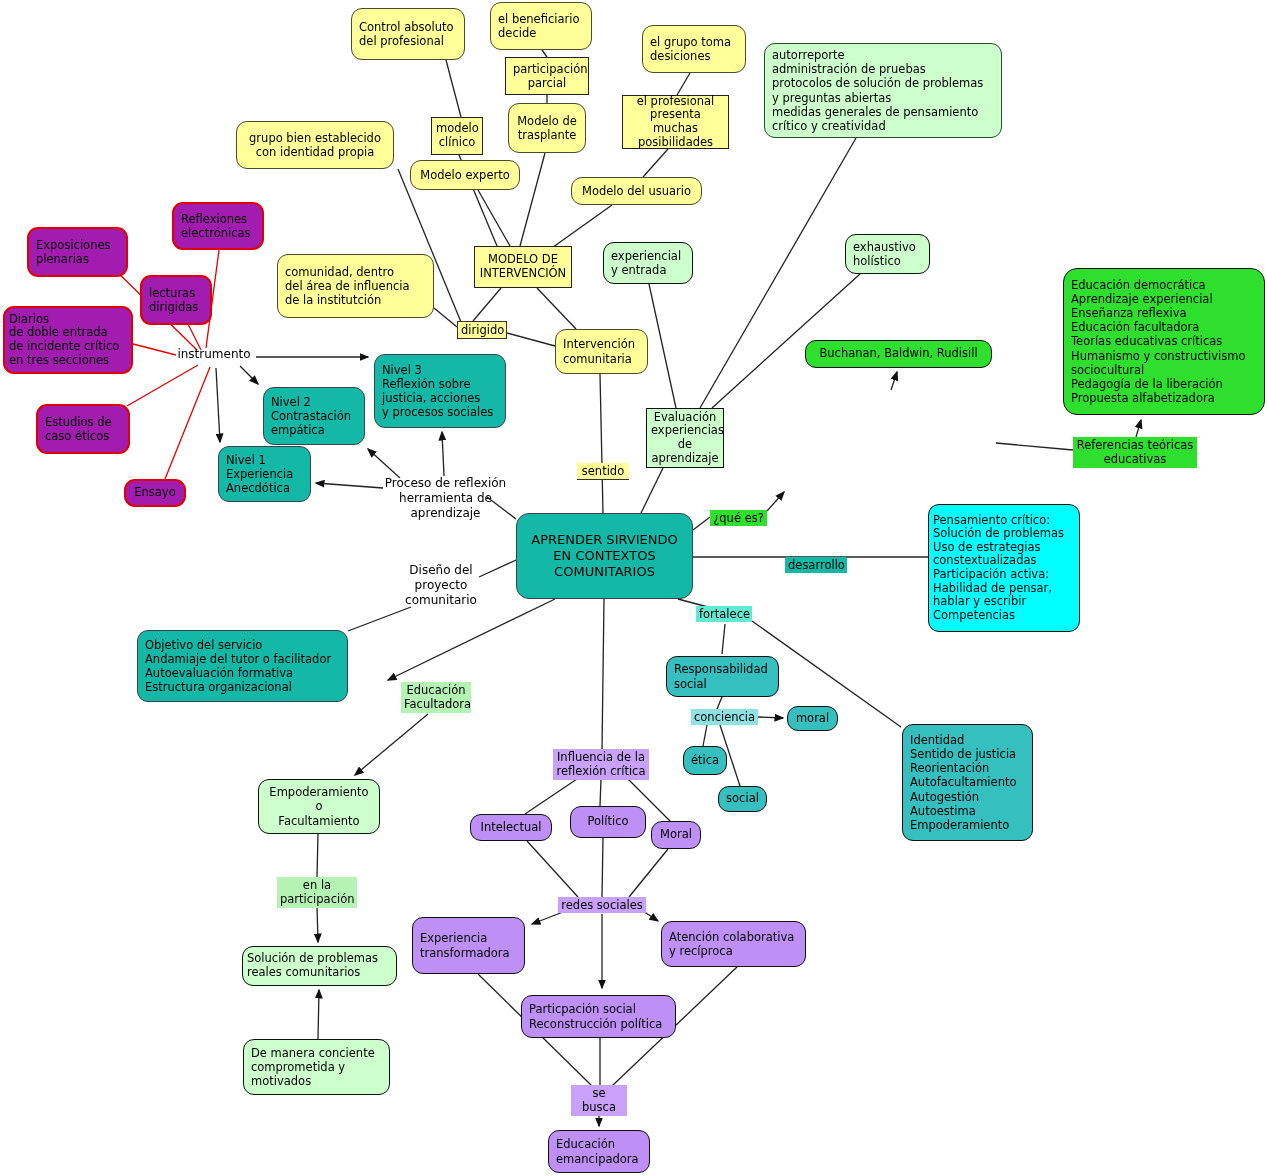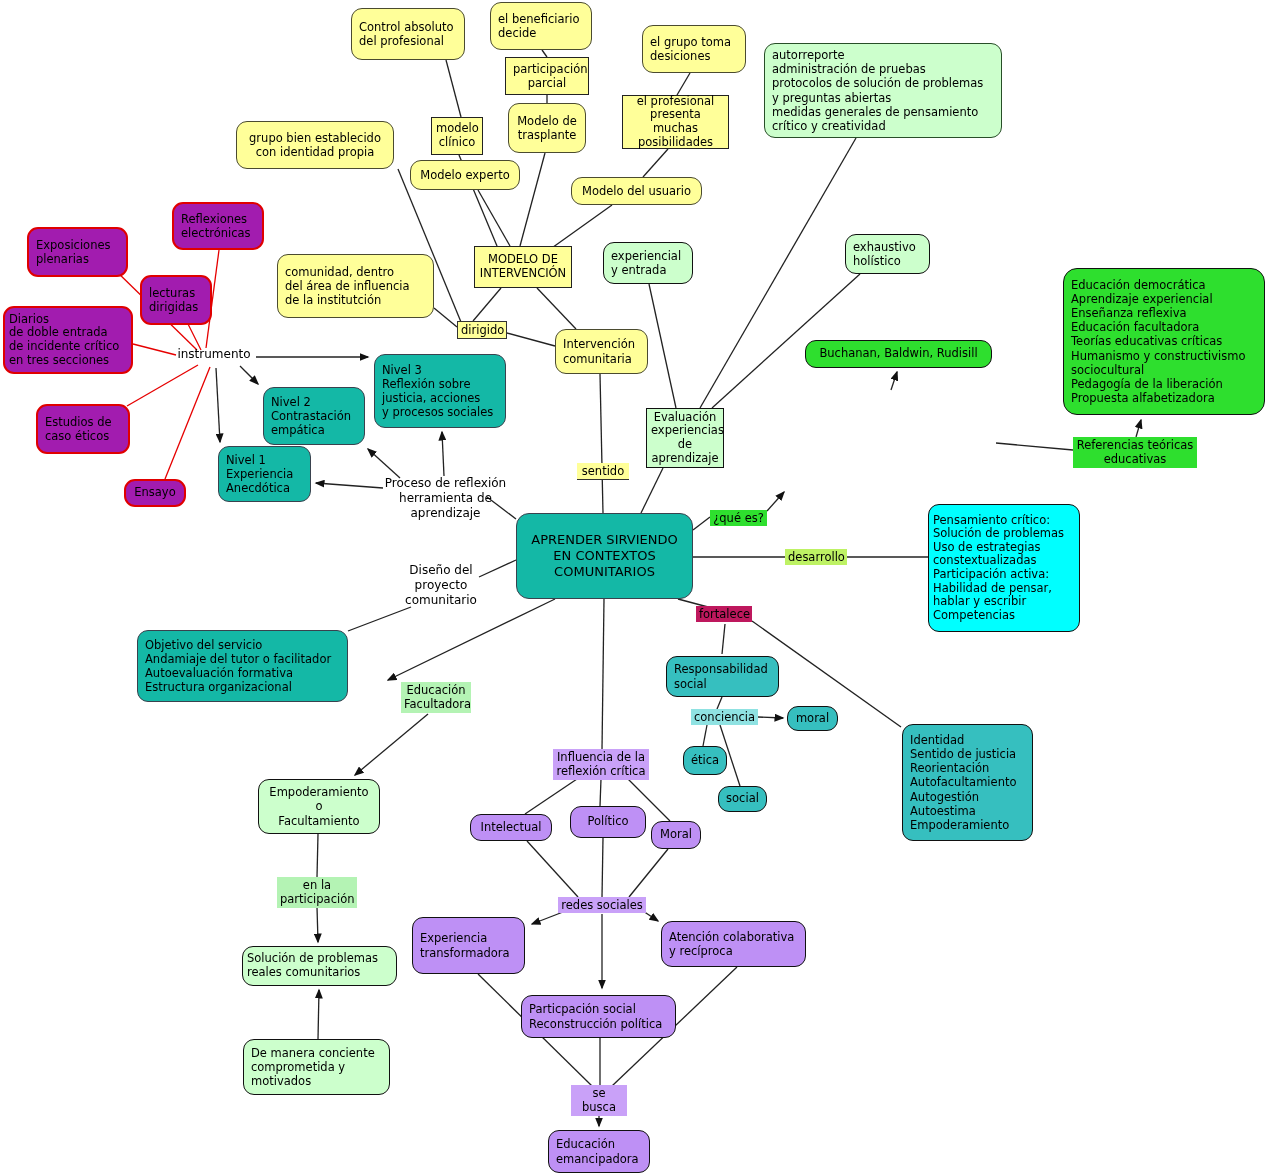--- a/index.html
+++ b/index.html
@@ -17,22 +17,22 @@
   .gray{background:#14b8a6;border:1px solid #39424E;}
   .lgreen{background:#CCFFCC;border:1px solid #284E28;}
   .bgreen{background:#2EDF2E;border:1px solid #111;}
   .cyan{background:#00FFFF;border:1px solid #111;}
   .teal{background:#36BFBF;border:1px solid #111;}
   .purple{background:#BE90F5;border:1px solid #111;}
   .lbl{display:block;padding:1px 3px;line-height:1.25;z-index:3;}
   .lbl-yellow{background:#FFFF99;}
   .lbl-green{background:#B4F3B4;}
   .lbl-bgreen{background:#2EDF2E;}
-  .lbl-cyan{background:#bef264;}
-  .lbl-teal{background:#be185d;}
+  .lbl-cyan{background:#14b8a6;margin-top:8px;}
+  .lbl-teal{background:#5eead4;}
   .lbl-tealight{background:#8FE2E2;}
   .lbl-purple{background:#C9A1F8;}
   .plain{background:transparent;padding:0;font-size:12px;text-align:center;}
   .big{font-size:13px;}
   .tight{padding:2px 4px;line-height:1.18;}
 </style>
 </head>
 <body>
 
 <div id="map">

